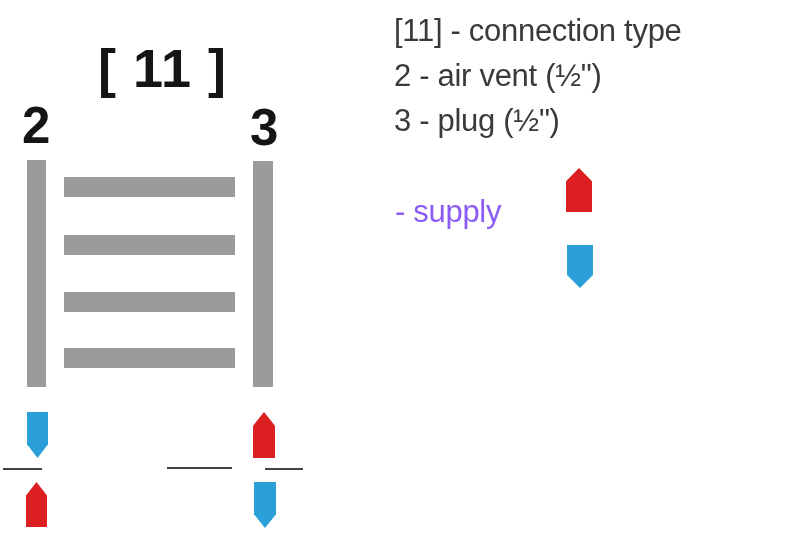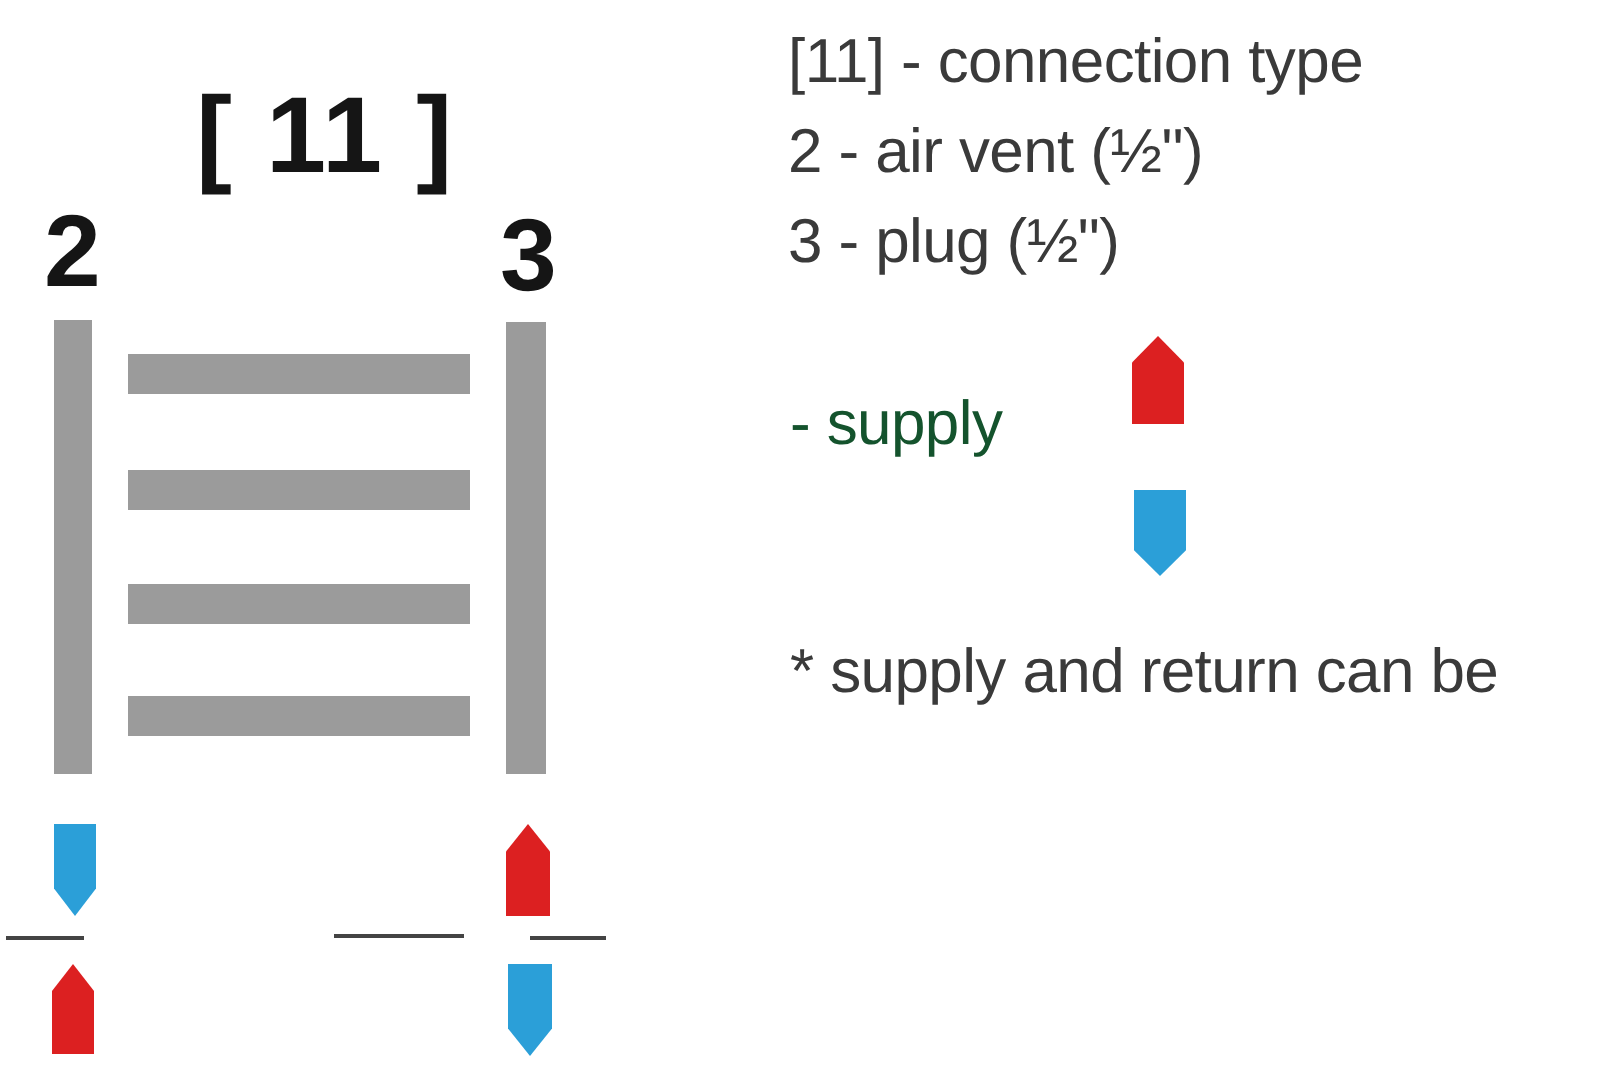--- a/index.html
+++ b/index.html
@@ -80,21 +80,21 @@
     line-height: 45px;
     color: #3a3a3a;
     letter-spacing: -0.3px;
     white-space: nowrap;
   }
   .flow-label {
     position: absolute;
     left: 395px;
     font-size: 31px;
     line-height: 34px;
-    color: #14532d;
+    color: #8b5cf6;
     letter-spacing: -0.3px;
     white-space: nowrap;
   }
   .flow-label.supply { top: 195px; }
   .flow-label.return { top: 236px; }
   .l-arrow { width: 26px; height: 44px; }
   .pos-legend-supply { left: 566px; top: 168px; }
   .pos-legend-return { left: 567px; top: 245px; height: 43px; }
   .note-line {
     position: absolute;
@@ -137,15 +137,14 @@
     <div>[11] - connection type</div>
     <div>2 - air vent (½")</div>
     <div>3 - plug (½")</div>
   </div>
 
   <div class="flow-label supply">- supply</div>
   <div class="arrow up red l-arrow pos-legend-supply"></div>
 
   <div class="arrow down blue l-arrow pos-legend-return"></div>
 
-  <div class="note-line n1">* supply and return can be</div>
 
 </div>
 
 </body></html>

